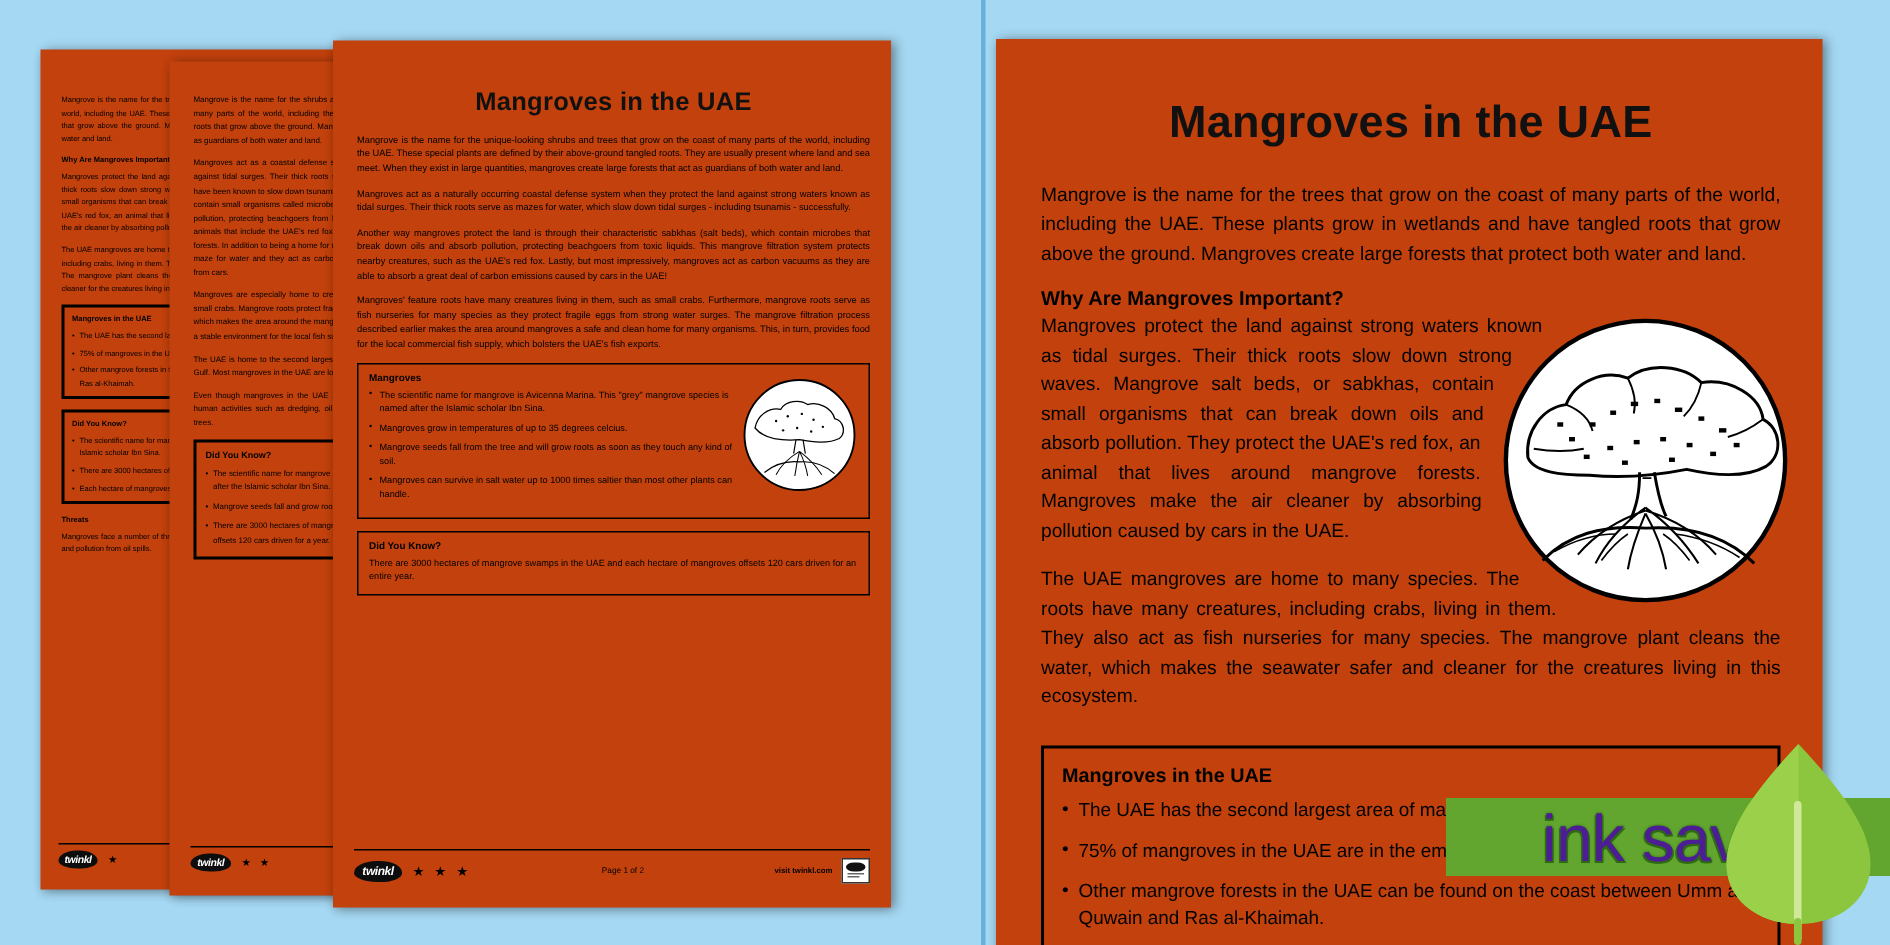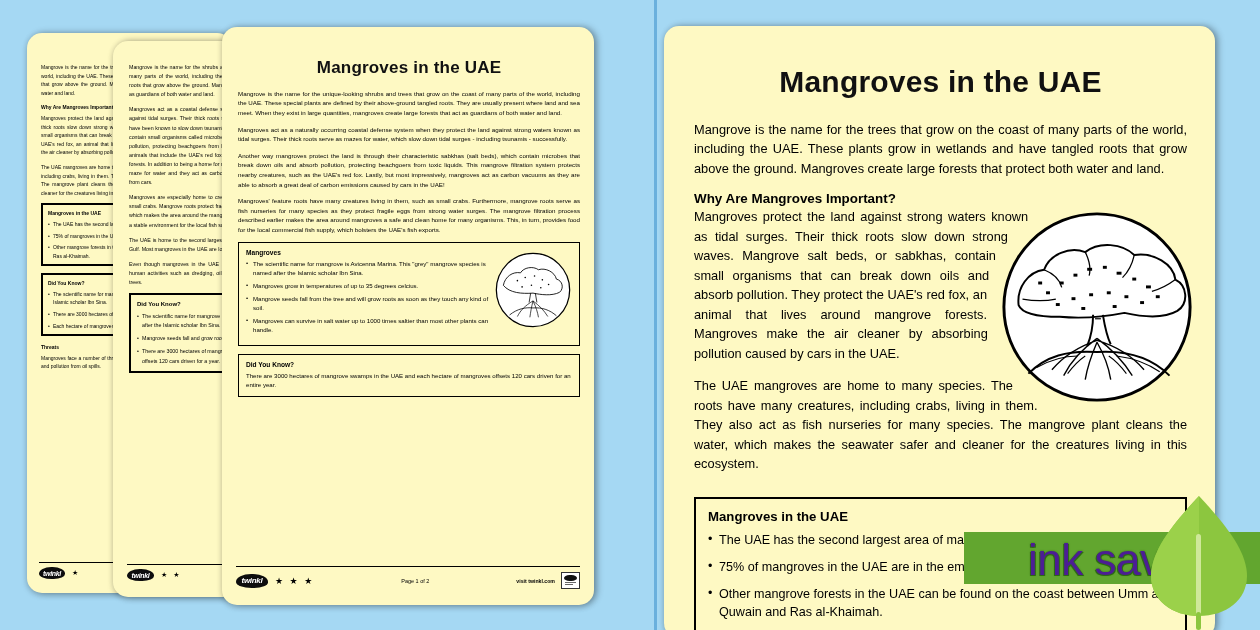--- a/index.html
+++ b/index.html
@@ -7,25 +7,24 @@
     width:1260px;height:630px;overflow:hidden;
     background:#a5d8f3;
     font-family:"Liberation Sans", sans-serif;
     position:relative;
   }
   .stage{position:absolute;inset:0;}
 
   
   .sheet{
     position:absolute;
-    background:#fef9c3;
+    background:#c2410c;
     box-shadow:3px 0 7px rgba(0,0,0,.30), 0 2px 6px rgba(0,0,0,.18);
     overflow:hidden;
     color:#000;
-    border-radius:15px;
   }
 
   
   .divider{
     position:absolute;left:654px;top:0;width:3px;height:630px;
     background:#5fa9d8;opacity:.85;
   }
 
   
   .doc-title{

